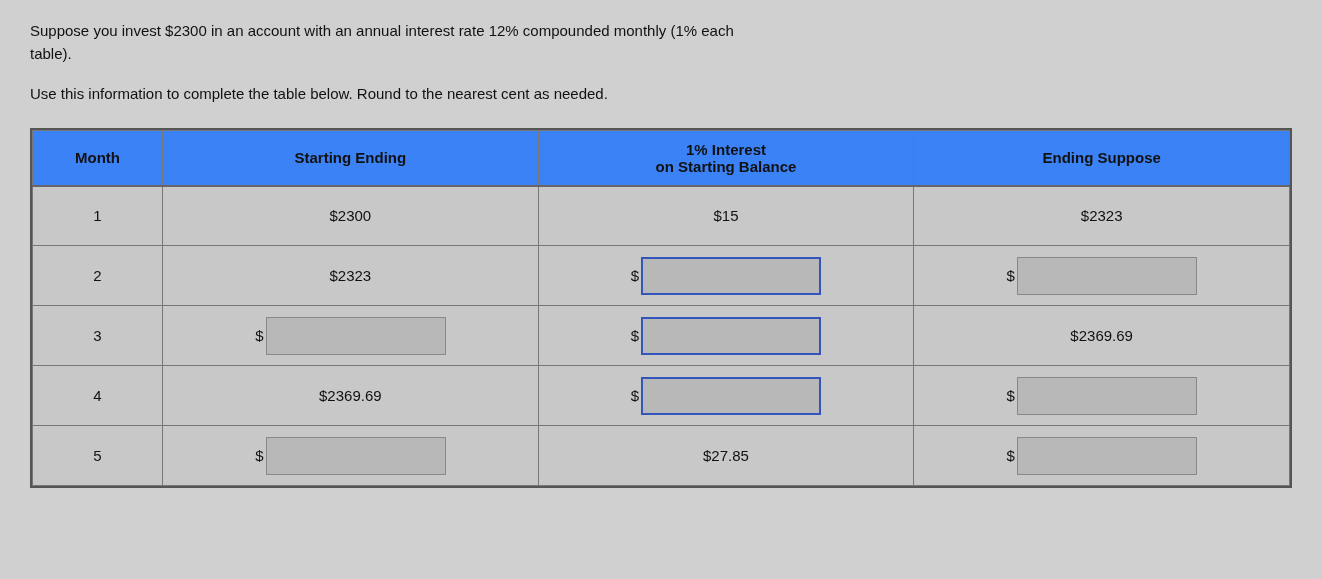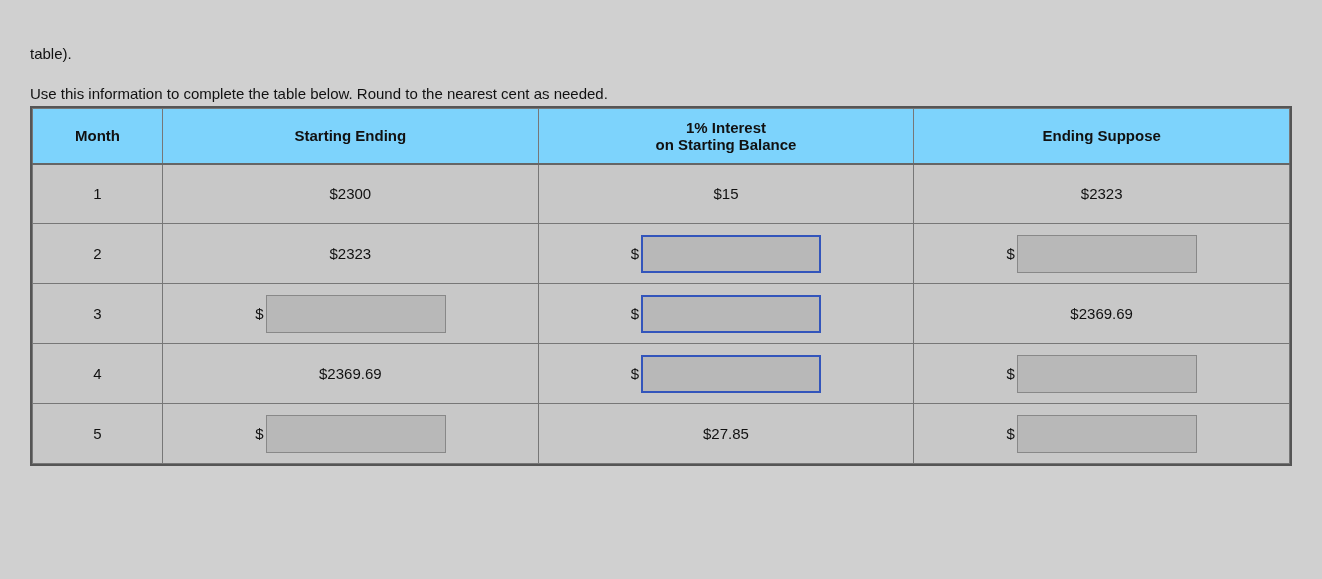--- a/index.html
+++ b/index.html
@@ -18,20 +18,21 @@
       padding: 20px 30px;
     }
 
     .description {
       margin-bottom: 18px;
       line-height: 1.5;
       font-size: 15px;
     }
 
     .instructions {
+      margin-bottom: 22px;
       line-height: 1.5;
       font-size: 15px;
     }
 
     .table-wrapper {
       border: 2px solid #555;
     }
 
     table {
       width: 100%;
@@ -42,21 +43,21 @@
     th, td {
       border: 1px solid #777;
       text-align: center;
       padding: 10px 8px;
       vertical-align: middle;
     }
 
     thead th {
       font-weight: bold;
       font-size: 15px;
-      background-color: #7dd3fc;
+      background-color: #3b82f6;
       border-bottom: 2px solid #666;
     }
 
     tbody td {
       font-size: 15px;
       height: 60px;
     }
 
     .month-col {
       width: 130px;
@@ -85,21 +86,21 @@
     }
 
     .highlighted-border {
       border: 2px solid #3355bb;
     }
   </style>
 </head>
 <body>
 
 <div class="description">
-  <br>
+  <span>Suppose you invest $2300 in an account with an annual interest rate 12% compounded monthly (1% each</span><br>
   <span>table).</span>
 </div>
 
 <div class="instructions">
   <span>Use this information to complete the table below. Round to the nearest cent as needed.</span>
 </div>
 
 <div class="table-wrapper">
   <table>
     <thead>

